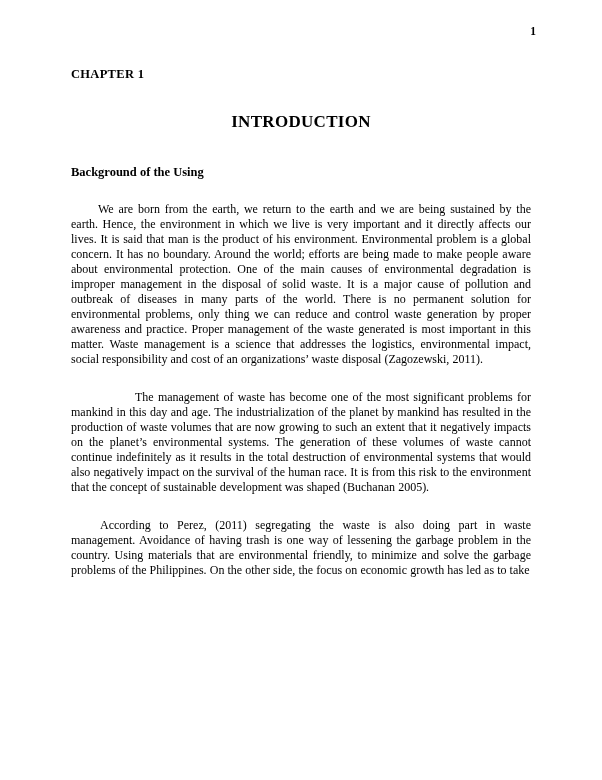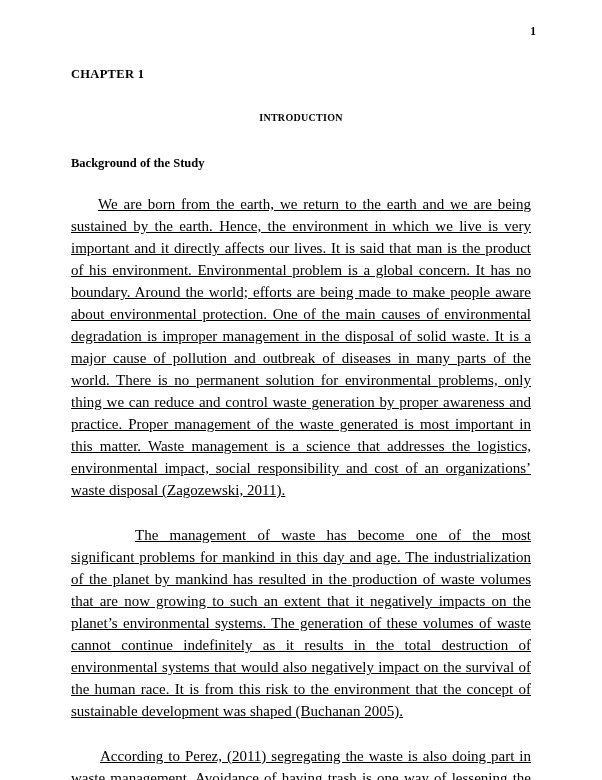--- a/index.html
+++ b/index.html
@@ -46,43 +46,42 @@
     font-weight: bold;
     font-size: 12.5px;
     letter-spacing: 0.3px;
     margin: 0;
     padding-top: 67px;
   }
 
   .section-heading {
     text-align: center;
     font-weight: bold;
-    font-size: 10px;
+    font-size: 17px;
     letter-spacing: 0.3px;
     margin: 0;
     padding-top: 30px;
   }
 
   .subheading {
     text-align: left;
     font-weight: bold;
     font-size: 12.5px;
     margin: 0;
     padding-top: 33px;
   }
 
   .body-text {
-    font-size: 15px;
-    line-height: 22px;
+    font-size: 12px;
+    line-height: 15px;
     text-align: justify;
     text-justify: inter-word;
     margin: 0;
     hyphens: none;
     word-spacing: 0.1px;
-    text-decoration: underline;
   }
 
   .para-1 {
     padding-top: 22px;
     text-indent: 27px;
   }
 
   .para-2 {
     padding-top: 23px;
     text-indent: 64px;
@@ -104,21 +103,21 @@
 <div class="page">
 
   <div class="page-number">1</div>
 
   <div class="content">
 
     <h1 class="chapter-heading">CHAPTER 1</h1>
 
     <h2 class="section-heading">INTRODUCTION</h2>
 
-    <h3 class="subheading">Background of the Study</h3>
+    <h3 class="subheading">Background of the Using</h3>
 
     <p class="body-text para-1">We are born from the earth, we return to the earth and we are being sustained by the earth.  Hence, the environment in which we live is very important and it directly affects our lives. It is said that man is the product of his environment. Environmental problem is a global concern. It has no boundary. Around the world; efforts are being made to make people aware about environmental  protection.  One of the main causes of environmental degradation is improper management in the disposal of solid waste.  It is a major cause of pollution and outbreak of diseases in many parts of the world.  There is no permanent solution for environmental problems, only thing we can reduce and control waste generation by proper awareness and practice.  Proper management of the waste generated is most important in this matter. Waste management is a science that addresses the logistics, environmental impact, social responsibility and cost of an organizations’ waste disposal (Zagozewski, 2011).</p>
 
     <p class="body-text para-2">The management of waste has become one of the most significant problems for mankind in this day and age. The industrialization of the planet by mankind has resulted in the production of waste volumes that are now growing to such an extent that it negatively impacts on the planet’s environmental systems. The generation of these volumes of waste cannot continue indefinitely as it results in the total destruction of environmental systems that would also negatively impact on the survival of the human race. It is from this risk to the environment that the concept of sustainable development was shaped (Buchanan 2005).</p>
 
     <p class="body-text para-3 cut-off">According to Perez, (2011) segregating the waste is also doing part in waste management. Avoidance of having trash is one way of lessening the garbage problem   in   the   country. Using materials that are environmental   friendly, to minimize and solve the garbage problems of the Philippines. On the other side, the focus on economic growth has led as to take</p>
 
   </div>
 </div>
 

